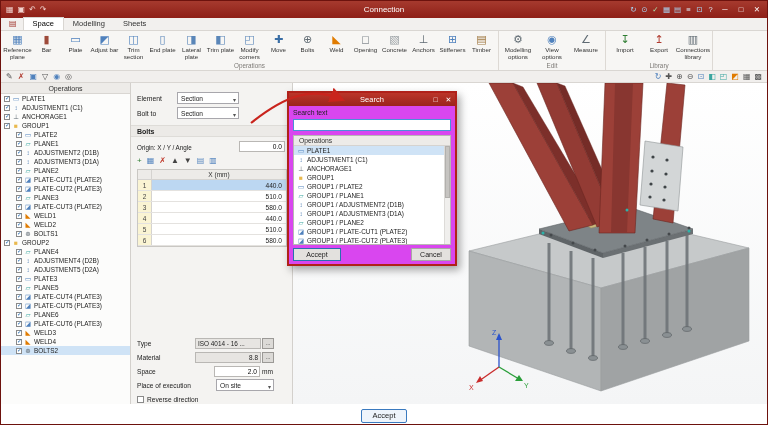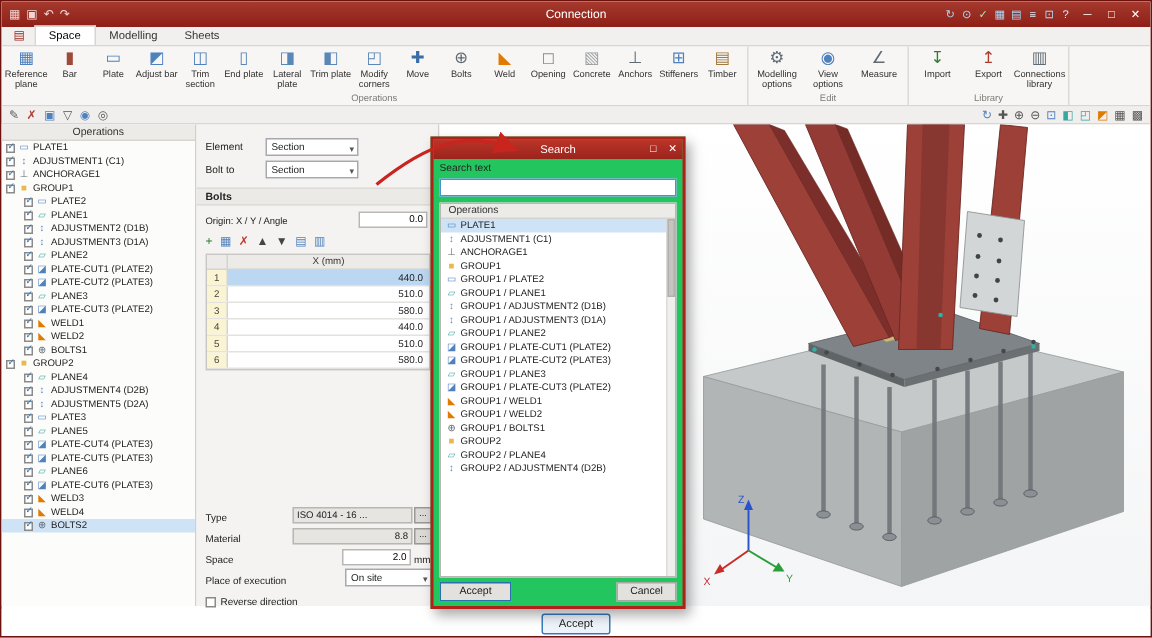--- a/index.html
+++ b/index.html
@@ -75,21 +75,21 @@
   .pt-ic{font-size:8px;line-height:12px}
   .ptable{position:absolute;left:6px;top:86px;width:150px;border:1px solid #c9c7c3;background:#fff}
   .thead{display:flex;height:10px;background:#edebe8;border-bottom:1px solid #d5d3d0}
   .tcorner{width:14px;border-right:1px solid #d5d3d0}
   .thx{flex:1;text-align:center;font-size:6.5px;line-height:10px;color:#333}
   .trow{display:flex;height:11px;border-bottom:1px solid #e4e2df}
   .tnum{width:14px;background:#faf4d3;border-right:1px solid #d5d3d0;text-align:center;
         font-size:6.5px;line-height:11px;color:#444;flex:none}
   .tval{flex:1;text-align:right;font-size:6.6px;line-height:11px;padding-right:4px}
   .tval.selected{background:#bcd7f2}
-  .frow{position:absolute;left:6px;right:4px;height:12px;display:flex;align-items:flex-end}
+  .frow{position:absolute;left:6px;right:18px;height:12px;display:flex;align-items:center}
   .flabel{flex:none;width:58px;font-size:6.6px;color:#222}
   .flabel.auto{width:auto}
   .fbox{flex:1;height:11px;border:1px solid #b9b7b4;background:#e7e5e2;font-size:6.4px;
         line-height:10px;padding:0 2px;overflow:hidden;white-space:nowrap}
   .fbox.right{text-align:right}
   .fbrowse{flex:none;width:12px;height:11px;border:1px solid #9b9996;background:#dcdad7;
            font-size:6px;text-align:center;line-height:9px;margin-left:1px}
   .finput{width:46px;height:11px;border:1px solid #b9b7b4;font-size:6.6px;text-align:right;
           padding:0 2px;margin-left:auto;background:#fff}
   .funit{font-size:6.6px;margin-left:2px;width:12px}
@@ -99,21 +99,21 @@
   .canvas{position:absolute;left:292px;top:82px;right:0;bottom:20px;
           background:linear-gradient(#ffffff,#f4f5f6)}
 
   
   .footer{position:absolute;left:0;right:0;top:405px;height:20px;background:#fff;
           display:flex;align-items:center;justify-content:center}
   .accept-main{width:46px;height:14px;border:1px solid #3a7abf;background:#eef4fb;
                border-radius:2px;font-size:7.5px;text-align:center;line-height:12px}
 
   
-  .dialog{position:absolute;left:286px;top:90px;width:170px;height:315px;background:#22c55e;
+  .dialog{position:absolute;left:286px;top:90px;width:170px;height:175px;background:#d946ef;
           border:2px solid #b0211a;box-shadow:3px 4px 8px rgba(0,0,0,.35);z-index:50}
   .dlg-title{position:absolute;left:0;right:0;top:0;height:13px;
              background:linear-gradient(#bb3529,#9b241c);display:flex;align-items:center}
   .dlg-title-text{position:absolute;left:0;right:0;text-align:center;font-size:7.5px;color:#fff}
   .dlg-btn{margin-left:auto;width:13px;text-align:center;font-size:7px;color:#fff;z-index:2;line-height:13px}
   .dlg-btn + .dlg-btn{margin-left:0}
   .dlg-label{position:absolute;left:4px;top:16px;font-size:6.8px;color:#222}
   .dlg-input{position:absolute;left:4px;right:4px;top:26px;height:12px;border:1px solid #4a90d9;
              font-size:7px;padding:0 2px;background:#fff}
   .dlg-list{position:absolute;left:4px;right:4px;top:42px;bottom:19px;border:1px solid #b9b7b4;

